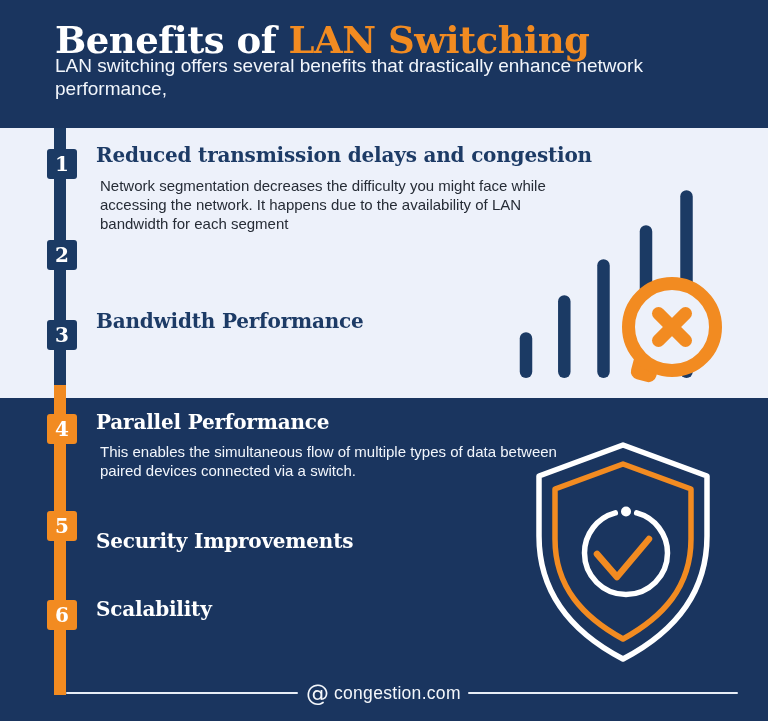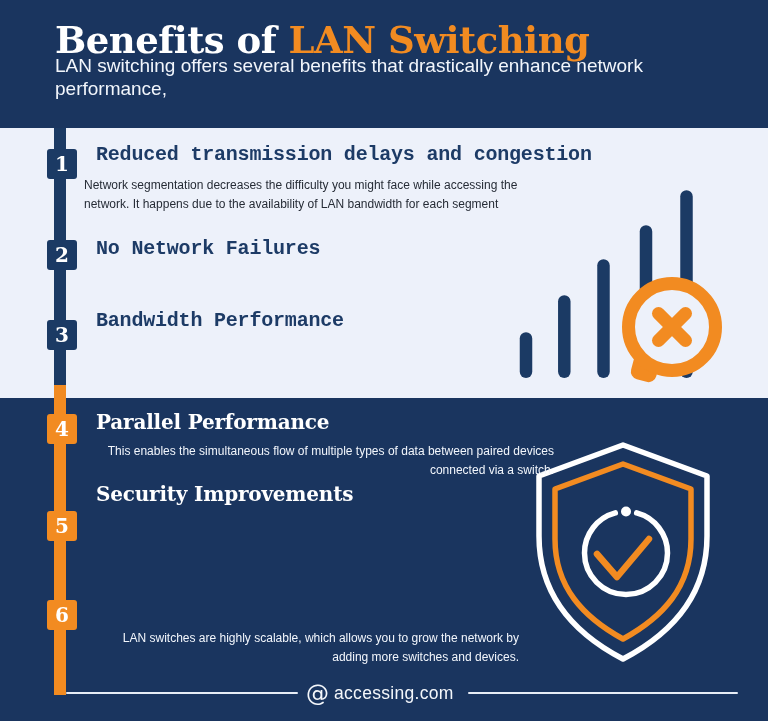--- a/index.html
+++ b/index.html
@@ -43,28 +43,28 @@
     font-family:"DejaVu Serif", serif;font-weight:bold;font-size:20px;color:#fff;
   }
   .badge.navy{background:var(--navy-deep);}
   .badge.orange{background:var(--orange);}
   
   .item-title{
     position:absolute;left:96px;
     font-family:"DejaVu Serif", serif;font-weight:bold;
     font-size:20px;line-height:26px;letter-spacing:-0.2px;white-space:nowrap;
   }
-  .item-title.on-light{color:var(--heading-navy);font-family:Liberation Mono, monospace;}
+  .item-title.on-light{color:var(--heading-navy);}
   .item-title.on-dark{color:#FFFFFF;}
   .item-body{
-    position:absolute;left:84px;
-    font-size:12px;line-height:19px;
+    position:absolute;left:100px;
+    font-size:15px;line-height:19px;
   }
   .item-body.on-light{color:var(--body-dark);}
-  .item-body.on-dark{color:var(--text-light);text-align:right;}
+  .item-body.on-dark{color:var(--text-light);}
   
   .chart-svg{position:absolute;left:508px;top:185px;}
   .shield-svg{position:absolute;left:535px;top:438px;}
   
   .divider{position:absolute;top:692px;height:2px;background:#E7EDF6;border-radius:1px;}
   .divider.left{left:66px;width:232px;}
   .divider.right{left:468px;width:270px;}
   .footer-logo{
     position:absolute;left:306px;top:680px;height:27px;
     display:flex;align-items:center;gap:5px;color:#F4F7FB;
@@ -116,31 +116,30 @@
   <div class="badge navy" style="top:149px">1</div>
   <div class="badge navy" style="top:240px">2</div>
   <div class="badge navy" style="top:320px">3</div>
   <div class="badge orange" style="top:414px">4</div>
   <div class="badge orange" style="top:511px">5</div>
   <div class="badge orange" style="top:600px">6</div>
 
   <h2 class="item-title on-light" style="top:142px">Reduced transmission delays and congestion</h2>
   <p class="item-body  on-light" style="top:176px;width:470px">Network segmentation decreases the difficulty you might face while accessing the network. It happens due to the availability of LAN bandwidth for each segment</p>
 
-  <h2 class="item-title on-light" style="top:236px">No Network Failures</h2>
 
   <h2 class="item-title on-light" style="top:308px">Bandwidth Performance</h2>
 
   <h2 class="item-title on-dark" style="top:409px">Parallel Performance</h2>
   <p class="item-body  on-dark" style="top:442px;width:470px">This enables the simultaneous flow of multiple types of data between paired devices connected via a switch.</p>
 
-  <h2 class="item-title on-dark" style="top:481px">Security Improvements</h2>
+  <h2 class="item-title on-dark" style="top:528px">Security Improvements</h2>
 
-  <p class="item-body  on-dark" style="top:629px;width:435px">LAN switches are highly scalable, which allows you to grow the network by adding more switches and devices.</p>
+  <h2 class="item-title on-dark" style="top:596px">Scalability</h2>
 
   <div class="divider left"></div>
   <div class="divider right"></div>
   <div class="footer-logo">
     <span class="at">@</span>
-    <span class="site">accessing.com</span>
+    <span class="site">congestion.com</span>
   </div>
 
 </div>
 
 </body></html>

